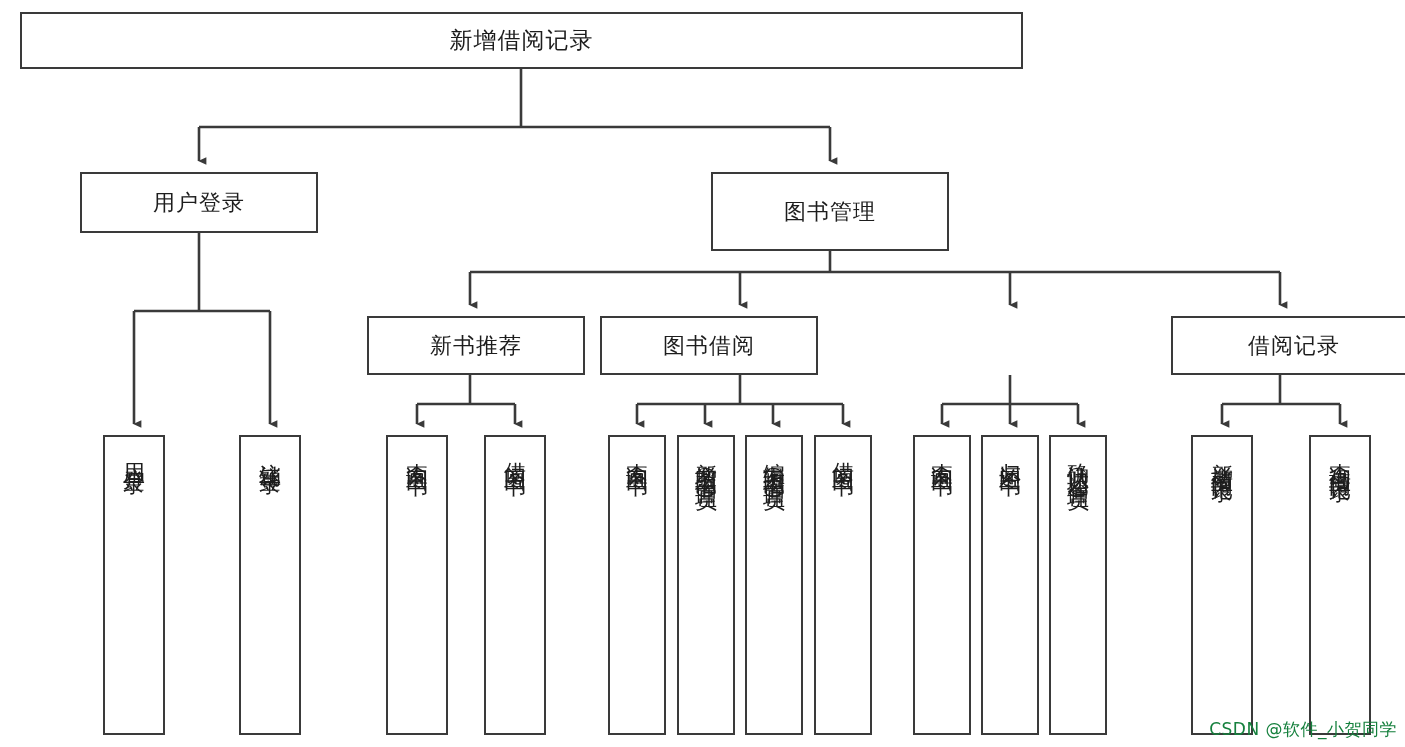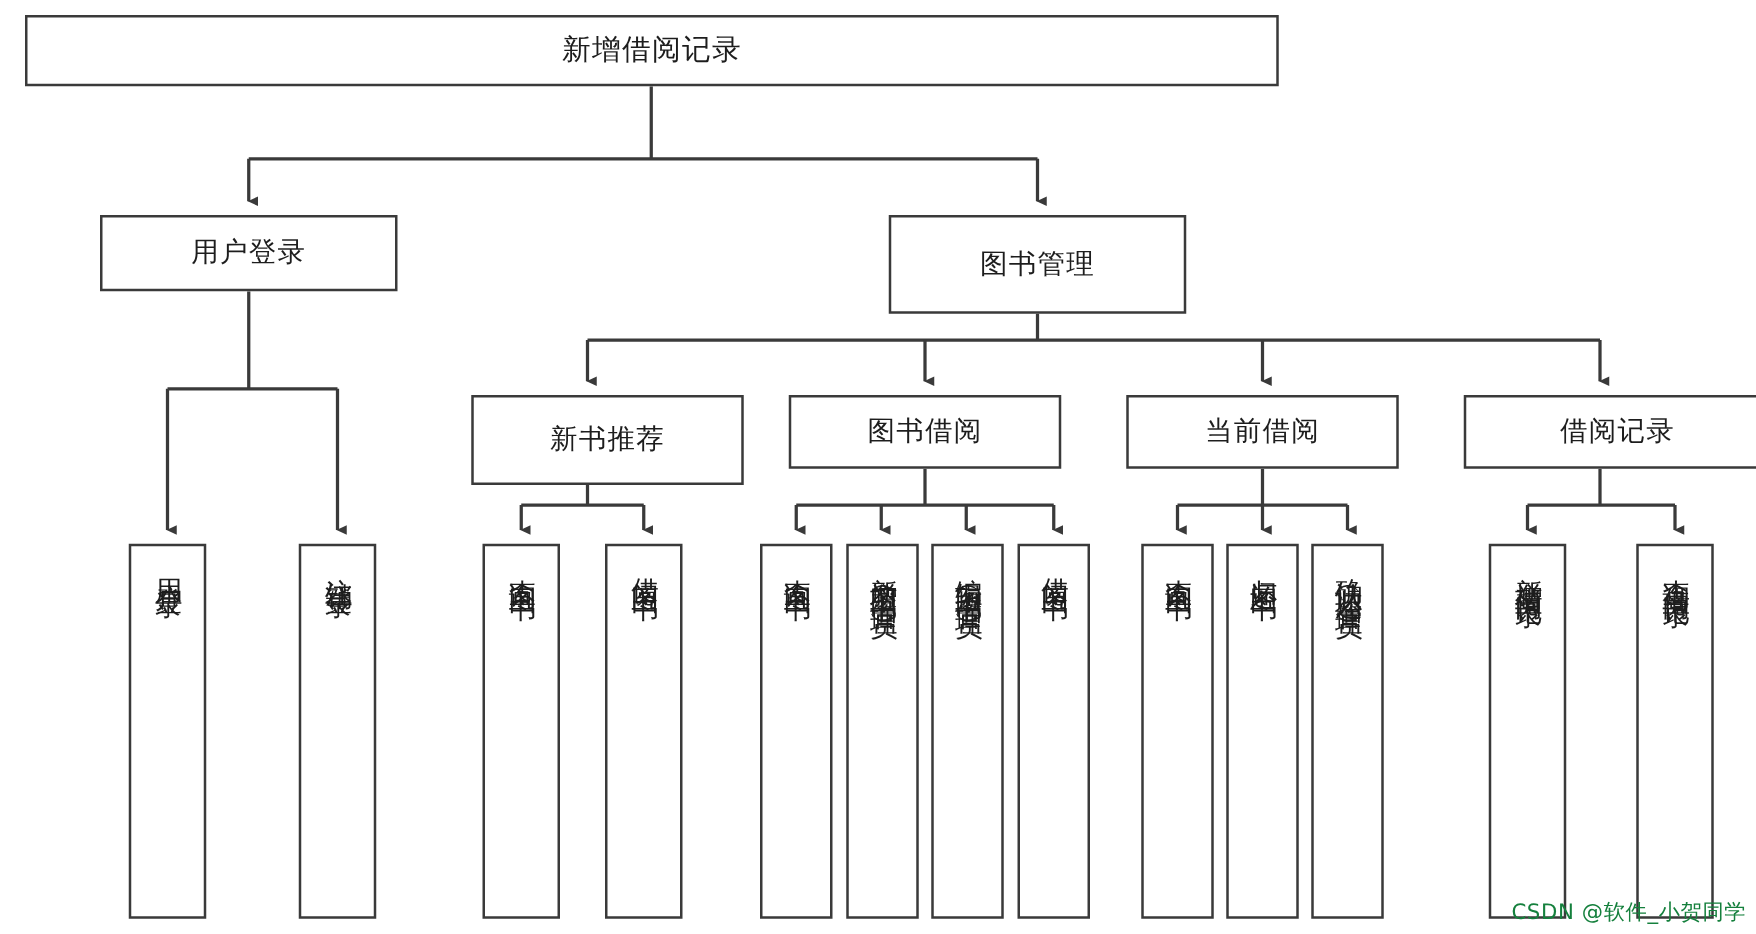--- a/index.html
+++ b/index.html
@@ -129,31 +129,28 @@
   </div>
 
   <div class="node horizontal" style="left:80px;top:172px;width:238px;height:61px;">
     <span class="node-label">用户登录</span>
   </div>
 
   <div class="node horizontal" style="left:711px;top:172px;width:238px;height:79px;">
     <span class="node-label">图书管理</span>
   </div>
 
-  <div class="node horizontal" style="left:377px;top:316px;width:218px;height:72px;">
+  <div class="node horizontal" style="left:367px;top:316px;width:218px;height:59px;">
     <span class="node-label">新书推荐</span>
   </div>
 
-  <div class="node horizontal" style="left:631px;top:316px;width:218px;height:59px;">
+  <div class="node horizontal" style="left:600px;top:316px;width:218px;height:59px;">
     <span class="node-label">图书借阅</span>
   </div>
 
-  <div class="node horizontal" style="left:901px;top:316px;width:218px;height:59px;">
-    <span class="node-label">当前借阅</span>
-  </div>
 
   <div class="node horizontal" style="left:1171px;top:316px;width:246px;height:59px;">
     <span class="node-label">借阅记录</span>
   </div>
 
   <div class="node vertical" style="left:103px;top:435px;width:62px;height:300px;">
     <span class="node-label">用户登录</span>
   </div>
 
   <div class="node vertical" style="left:239px;top:435px;width:62px;height:300px;">

